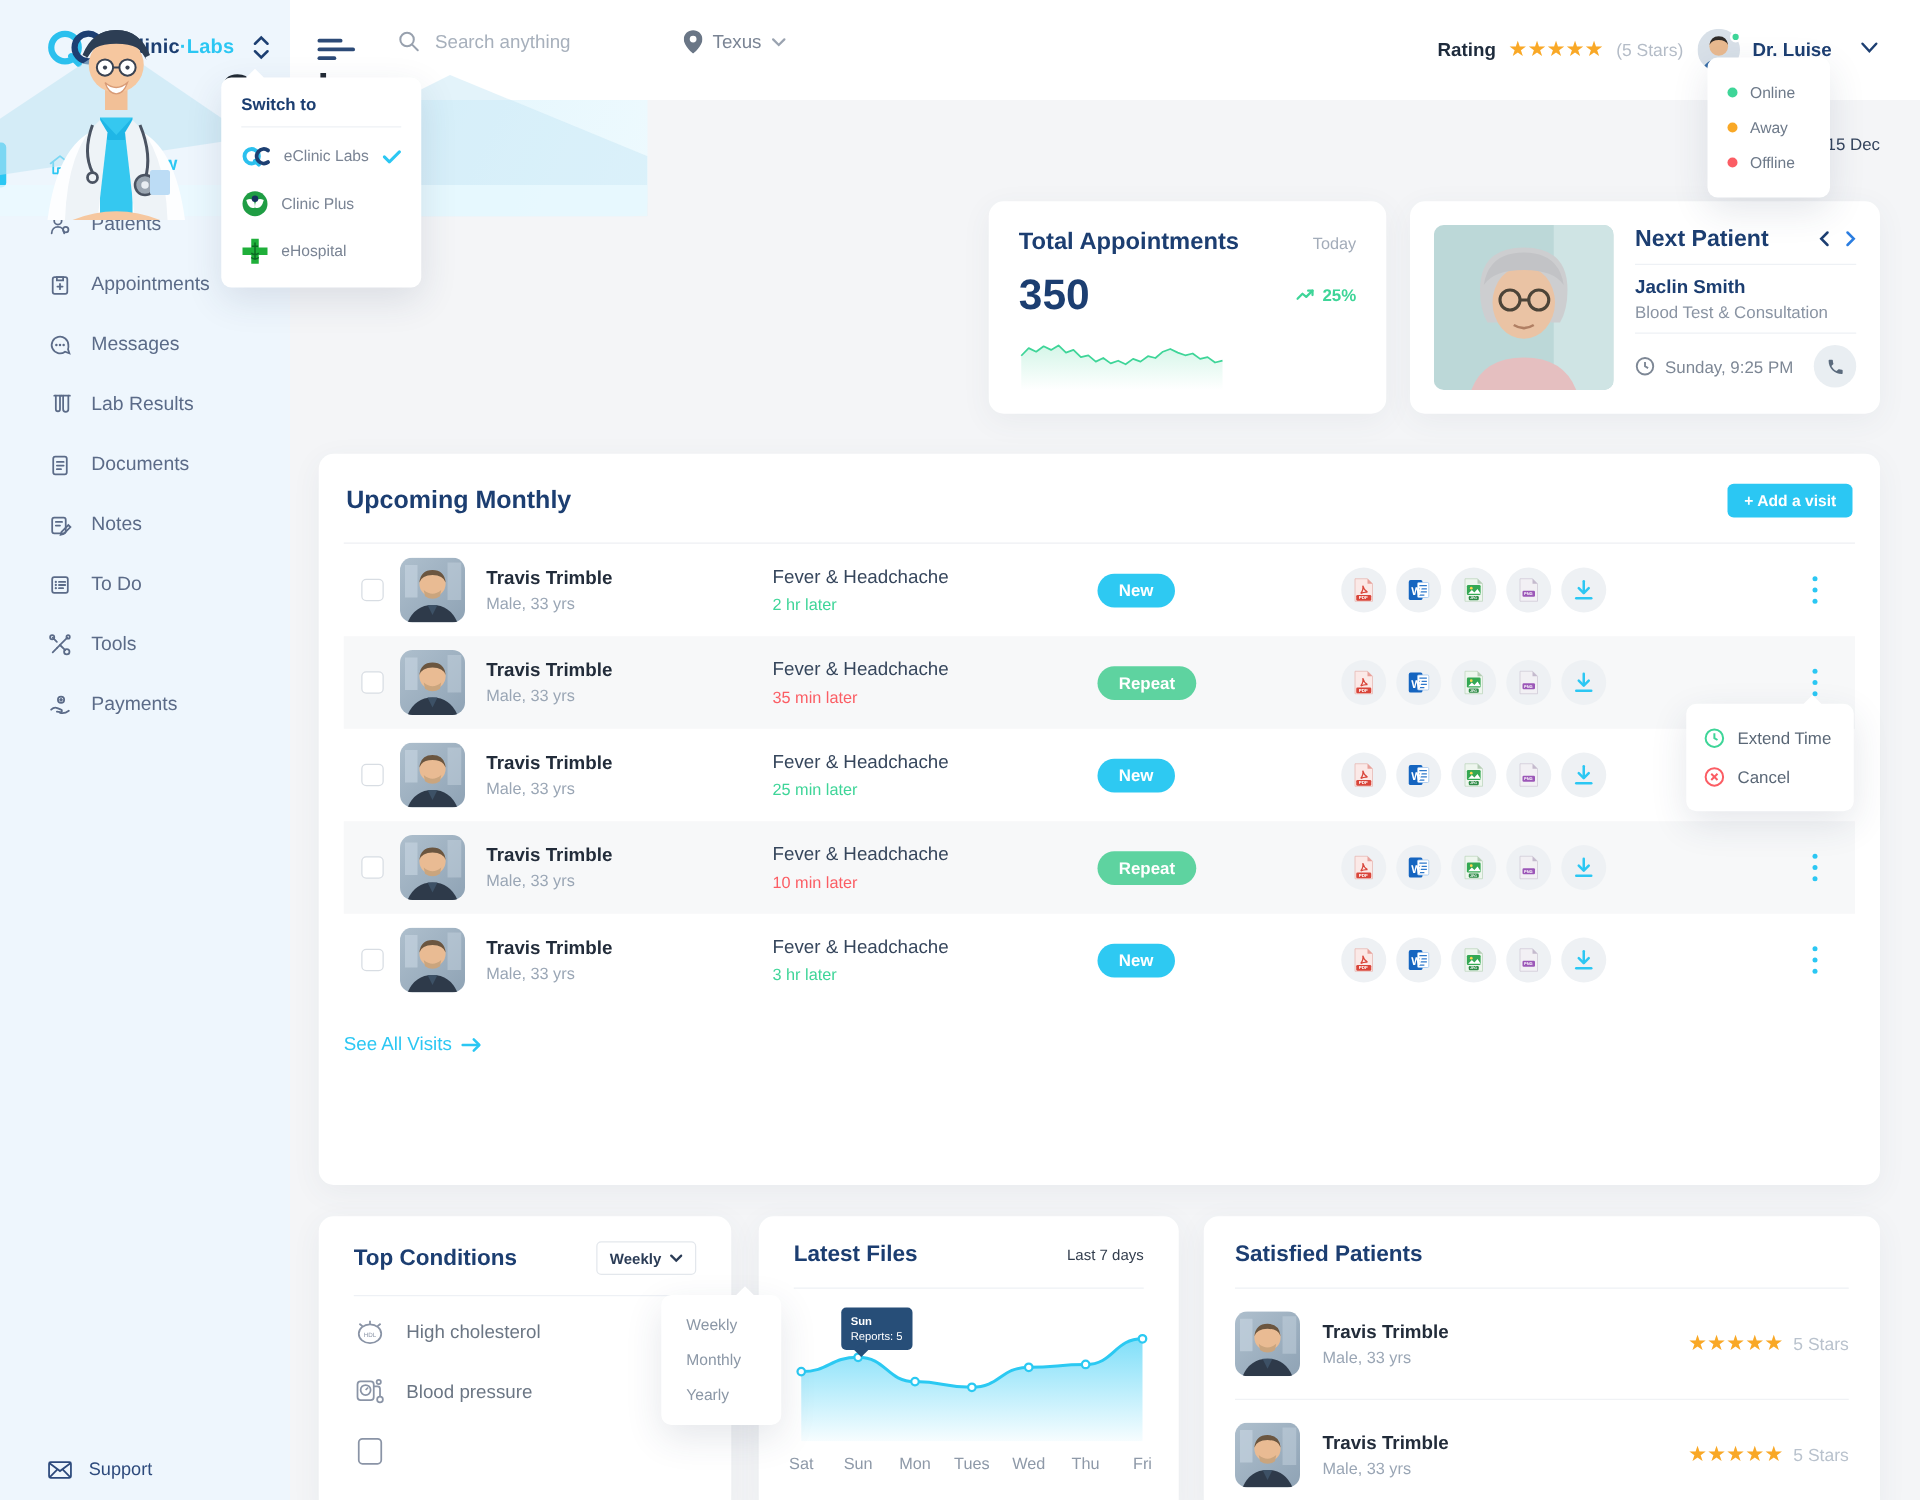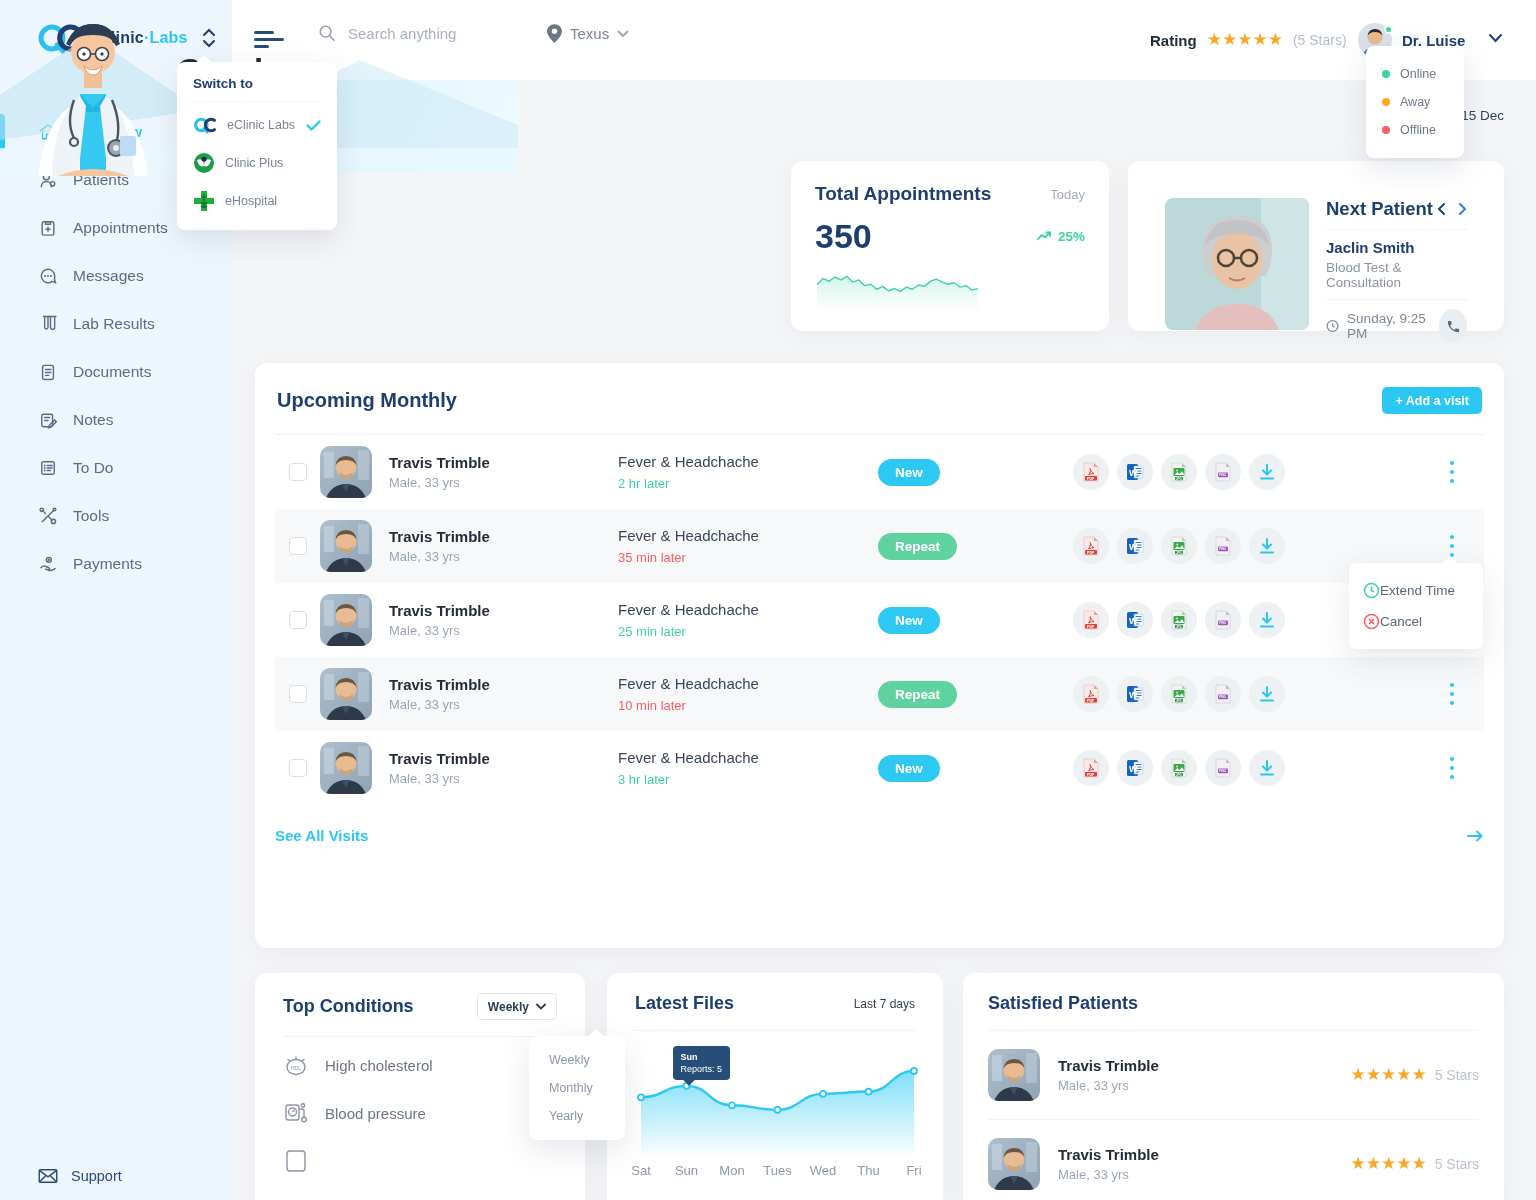--- a/index.html
+++ b/index.html
@@ -52,38 +52,38 @@
   .switch-pop .ptr{left:22px}
   .switch-pop h4{color:var(--navy);font-size:13.5px;margin-bottom:10px;font-weight:bold}
   .switch-pop hr{border:none;border-top:1px solid #eef1f5;margin-bottom:4px}
   .switch-item{display:flex;align-items:center;gap:10px;padding:8px 0;color:#7a8494;font-size:12.5px;cursor:pointer}
   .switch-item .chk{margin-left:auto}
   .status-pop{left:1366px;top:46px;width:98px;padding:14px 16px}
   .status-item{display:flex;align-items:center;gap:10px;padding:7px 0;color:#6e7a8a;font-size:12.5px;cursor:pointer}
   .status-item .sdot{width:8px;height:8px;border-radius:50%}
   .action-pop{left:1349px;top:563px;width:134px;padding:12px 14px}
   .action-pop .ptr{left:96px}
-  .action-item{display:flex;align-items:center;padding:7px 0;color:#5a6776;font-size:13.5px;cursor:pointer}
+  .action-item{display:flex;align-items:center;gap:10px;padding:7px 0;color:#5a6776;font-size:13.5px;cursor:pointer}
   .filter-pop{left:529px;top:1036px;width:96px;padding:10px 0 10px 20px}
   .filter-pop .ptr{left:62px}
   .filter-pop div{padding:7px 0;color:#8b97a6;font-size:12.5px;cursor:pointer}
   
   .card{position:absolute;background:#fff;border-radius:12px;box-shadow:0 6px 24px rgba(60,80,110,.06)}
   .greet{left:550px;top:212px;width:518px;height:173px;border-radius:12px;overflow:hidden;
          background:linear-gradient(115deg,#cfedfa 0%,#e2f5fd 55%,#eefafe 100%);box-shadow:none}
   .greet .gtitle{position:absolute;left:177px;top:52px;font-size:33px;font-weight:bold;color:#222a35;white-space:nowrap}
   .greet .gsub{position:absolute;left:177px;top:98px;font-size:17px;color:#3a4454;white-space:nowrap}
   .appt{left:791px;top:161px;width:318px;height:170px;padding:22px 24px;z-index:5}
   .appt .r1{display:flex;justify-content:space-between;align-items:center}
   .appt h3{color:var(--navy);font-size:19px;font-weight:bold}
   .appt .today{color:#a3acb9;font-size:13px}
   .appt .r2{display:flex;justify-content:space-between;align-items:center;margin-top:12px}
   .appt .val{color:var(--navy);font-size:34px;font-weight:bold}
   .appt .delta{display:flex;align-items:center;gap:5px;color:var(--green);font-size:13.5px;font-weight:bold}
-  .npat{left:1128px;top:161px;width:376px;height:170px;padding:37px;display:flex;gap:17px}
+  .npat{left:1128px;top:161px;width:376px;height:170px;padding:19px;display:flex;gap:17px}
   .npat .photo{width:144px;height:132px;border-radius:8px;overflow:hidden;flex:0 0 auto}
   .npat .col{flex:1}
   .npat .trow{display:flex;align-items:center;justify-content:space-between}
   .npat h3{color:var(--navy);font-size:18.5px;font-weight:bold}
   .npat .navs{display:flex;gap:12px}
   .npat hr{border:none;border-top:1px solid #eef1f5;margin:9px 0}
   .npat .pname{color:var(--navy);font-size:15px;font-weight:bold}
   .npat .preason{color:#8a94a3;font-size:13.5px;margin-top:4px}
   .npat .trow2{display:flex;align-items:center;gap:8px;color:#7d8795;font-size:13.5px}
   .npat .call{margin-left:auto;width:34px;height:34px;border-radius:50%;background:#e9eef2;display:flex;align-items:center;justify-content:center;cursor:pointer}
@@ -106,22 +106,22 @@
   .pmeta{font-size:13px;color:var(--muted);margin-top:4px}
   .dname{font-size:15px;color:#36465c}
   .dtime{font-size:13px;margin-top:6px}
   .t-green{color:var(--green)}.t-red{color:var(--red)}
   .badge{display:inline-block;color:#fff;font-size:13.5px;font-weight:bold;padding:6px 17px;border-radius:15px}
   .b-new{background:#2ec9f2}.b-repeat{background:#5ed3a0}
   .files{display:flex;gap:8px}
   .fcirc{width:36px;height:36px;border-radius:50%;background:#eef1f4;display:flex;align-items:center;justify-content:center;cursor:pointer}
   .dots{margin-left:auto;padding-right:30px;display:flex;flex-direction:column;gap:5px;cursor:pointer}
   .dots i{width:4px;height:4px;border-radius:50%;background:var(--cyan)}
-  .seeall{display:flex;align-items:center;justify-content:space-between;gap:8px;margin-top:22px;color:var(--cyan);
-          font-size:15px;font-weight:bold;cursor:pointer}
+  .seeall{display:flex;align-items:center;justify-content:flex-start;gap:8px;margin-top:22px;color:var(--cyan);
+          font-size:15px;font-weight:normal;cursor:pointer}
   
   .conds{left:255px;top:973px;width:330px;height:240px;padding:20px 28px;overflow:hidden}
   .bc-title{color:var(--navy);font-size:18px;font-weight:bold}
   .conds .crow1{display:flex;justify-content:space-between;align-items:center}
   .wbtn{display:flex;align-items:center;gap:7px;border:1px solid #e3e7ec;border-radius:4px;background:#fff;
         height:27px;padding:0 10px;font-size:12px;font-weight:bold;color:#2b3c56;font-family:inherit;cursor:pointer}
   .bc-hr{border:none;border-top:1px solid #eef1f5;margin:16px 0 4px}
   .cond-item{display:flex;align-items:center;gap:16px;height:48px;color:#6b7684;font-size:15px}
   .cond-item .cv{margin-left:auto;color:#1e2733;font-size:15px;font-weight:bold}
   .lfiles{left:607px;top:973px;width:336px;height:240px;padding:20px 28px;overflow:hidden}

